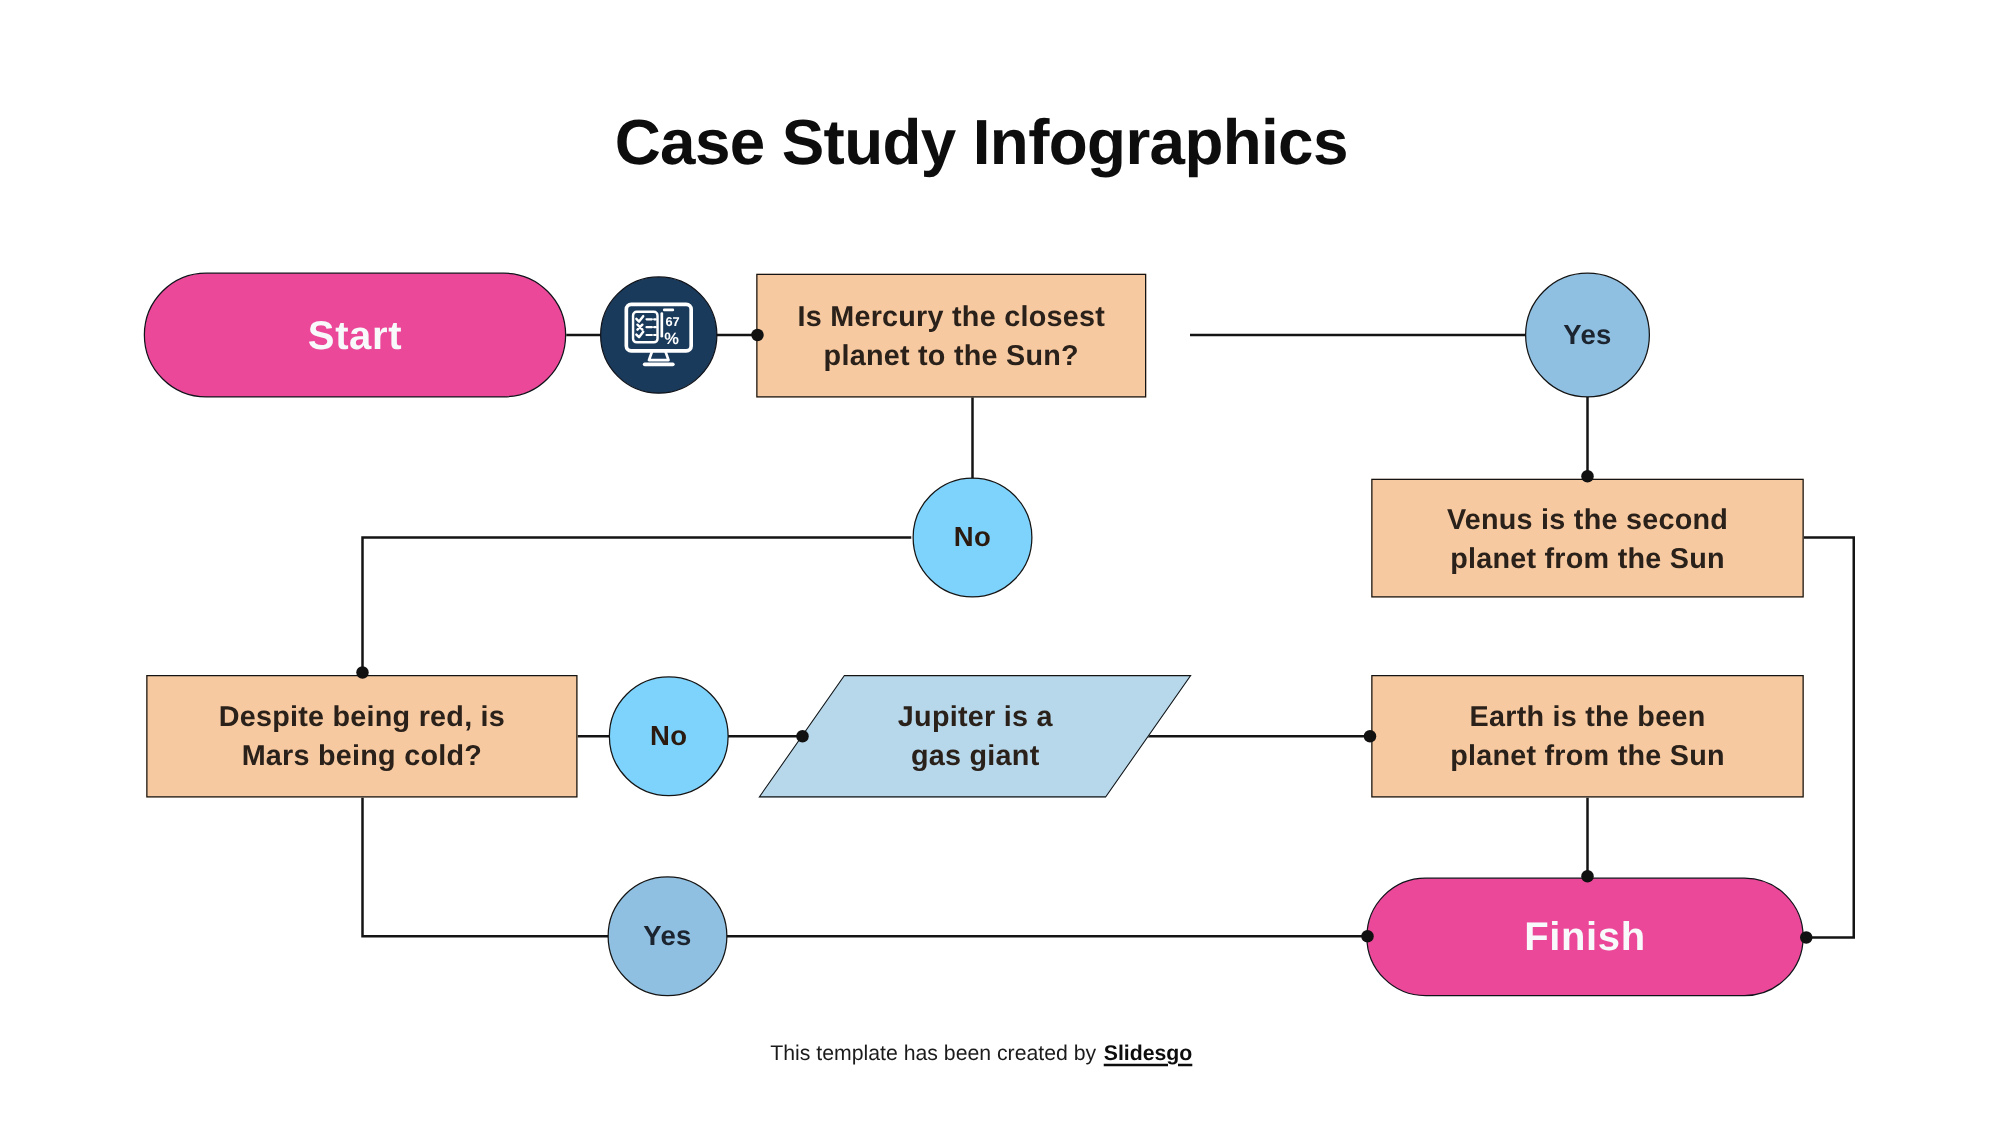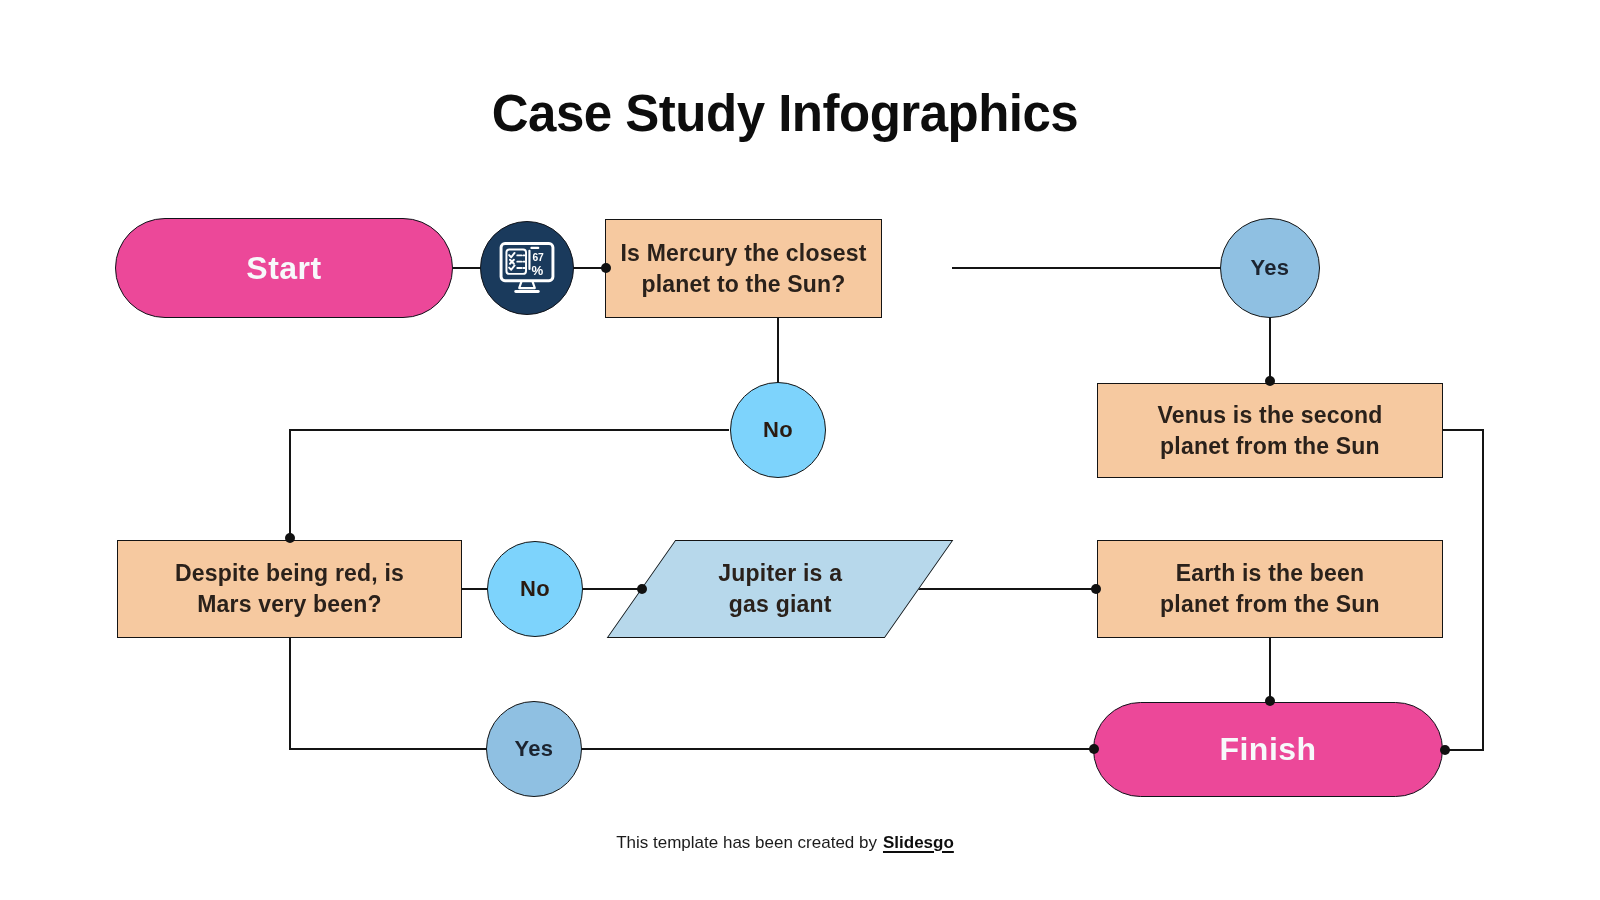--- a/index.html
+++ b/index.html
@@ -96,21 +96,21 @@
         <path d="M51.5 26.5 h7" stroke-width="2.2"></path>
         <path d="M49.5 29.5 v18.5" stroke-width="2.2"></path>
         <path d="M41.5 60.5 L39 67.5 L55 67.5 L52.5 60.5" stroke-width="2.2"></path>
         <path d="M35.5 71 h23" stroke-width="3"></path>
       </g>
       <text x="52.5" y="39.5" fill="#ffffff" font-size="10.5" font-weight="bold" font-family="Liberation Sans, sans-serif">67</text>
       <text x="51.5" y="54.5" fill="#ffffff" font-size="13.5" font-weight="bold" font-family="Liberation Sans, sans-serif">%</text>
     </svg>
   </div>
 
-  <div class="node qbox" style="left:605px;top:219px;width:277px;height:99px;">
+  <div class="node qbox" style="left:605px;top:219px;width:312px;height:99px;">
     <div>
       <span class="qline">Is Mercury the closest</span>
       <span class="qline">planet to the Sun?</span>
     </div>
   </div>
 
   <div class="node circle blue" style="left:1220px;top:218px;width:100px;height:100px;">
     <span>Yes</span>
   </div>
 
@@ -121,21 +121,21 @@
   <div class="node qbox" style="left:1097px;top:383px;width:346px;height:95px;">
     <div>
       <span class="qline">Venus is the second</span>
       <span class="qline">planet from the Sun</span>
     </div>
   </div>
 
   <div class="node qbox" style="left:117px;top:540px;width:345px;height:98px;">
     <div>
       <span class="qline">Despite being red, is</span>
-      <span class="qline">Mars very been?</span>
+      <span class="qline">Mars being cold?</span>
     </div>
   </div>
 
   <div class="node circle orange" style="left:487px;top:541px;width:96px;height:96px;">
     <span>No</span>
   </div>
 
   <div class="parallelogram" style="left:641px;top:540px;width:278px;height:98px;">
     <div class="unskew">
       <span class="qline">Jupiter is a</span>

